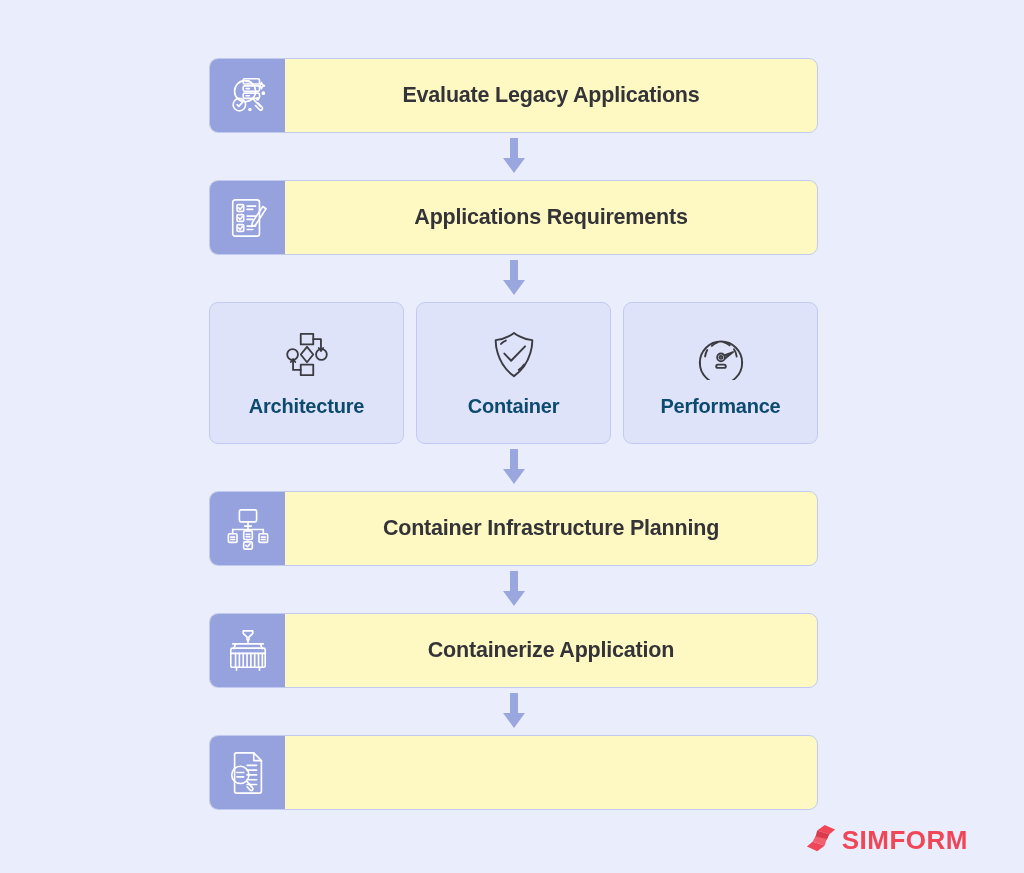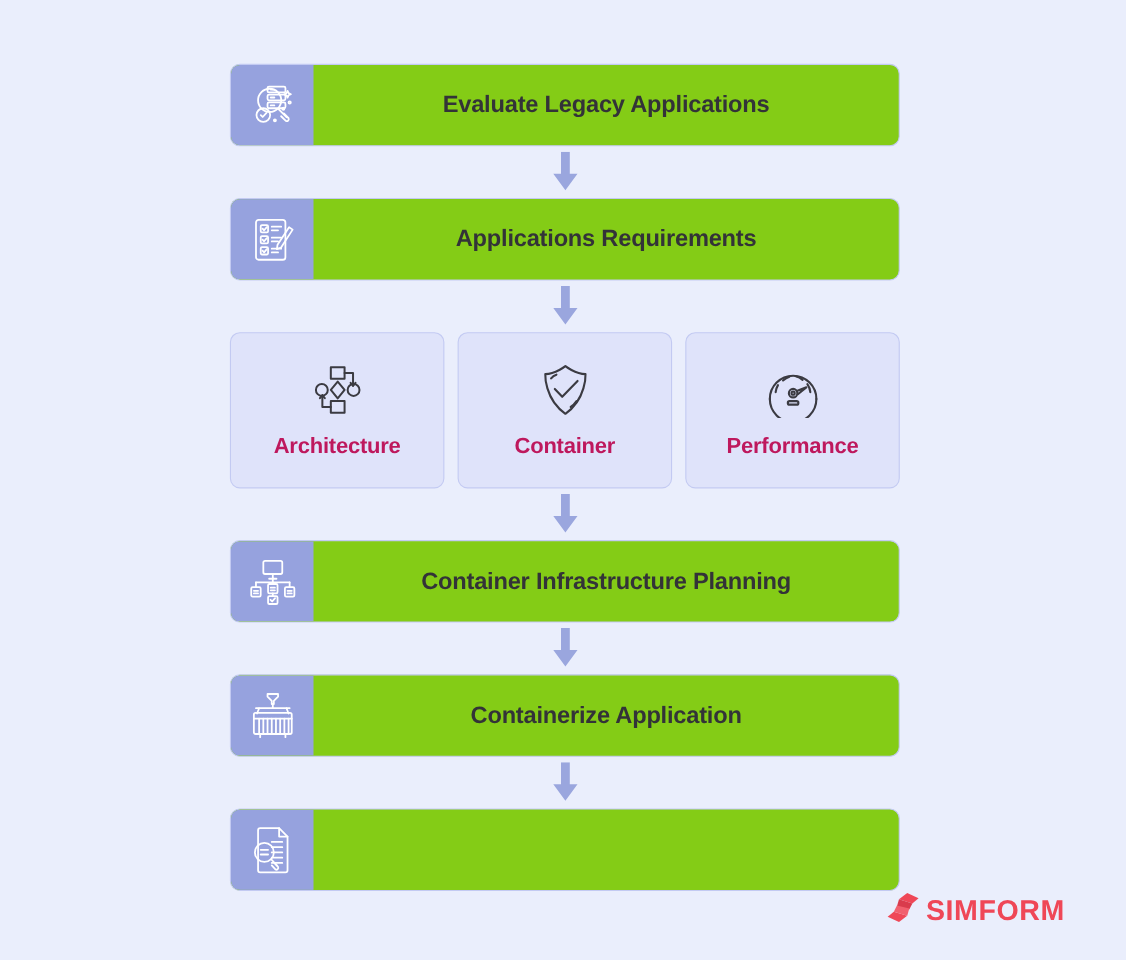--- a/index.html
+++ b/index.html
@@ -22,21 +22,21 @@
     top: 58px;
     width: 609px;
   }
 
   
   .step {
     display: flex;
     align-items: stretch;
     height: 75px;
     border-radius: 9px;
-    background: #84cc16;
+    background: #fef9c3;
     border: 1px solid #c3caf2;
     overflow: hidden;
   }
 
   .step-icon {
     flex: 0 0 75px;
     width: 75px;
     background: #96a2de;
     display: flex;
     align-items: center;
@@ -84,29 +84,29 @@
     justify-content: center;
     gap: 14px;
   }
 
   .card-icon { display: flex; align-items: center; justify-content: center; height: 52px; }
   .card-icon svg { display: block; }
 
   .card-label {
     font-size: 20px;
     font-weight: bold;
-    color: #be185d;
+    color: #0c4a6e;
     letter-spacing: -0.2px;
   }
 
   
   .logo {
     position: absolute;
     right: 56px;
-    bottom: 28px;
+    bottom: 16px;
     display: flex;
     align-items: center;
     gap: 6px;
   }
   .logo-mark { display: block; }
   .logo-text {
     font-size: 26px;
     font-weight: bold;
     color: #ef4757;
     letter-spacing: 0.5px;

